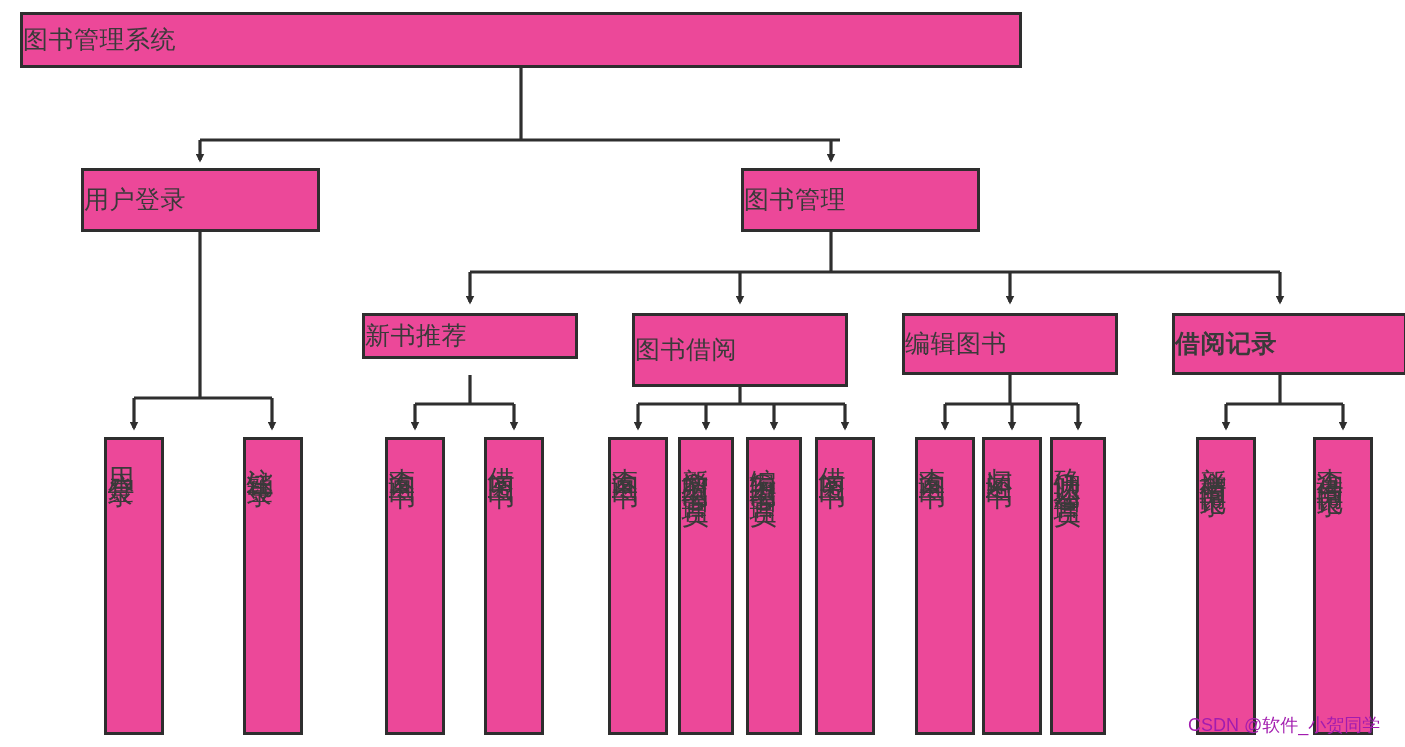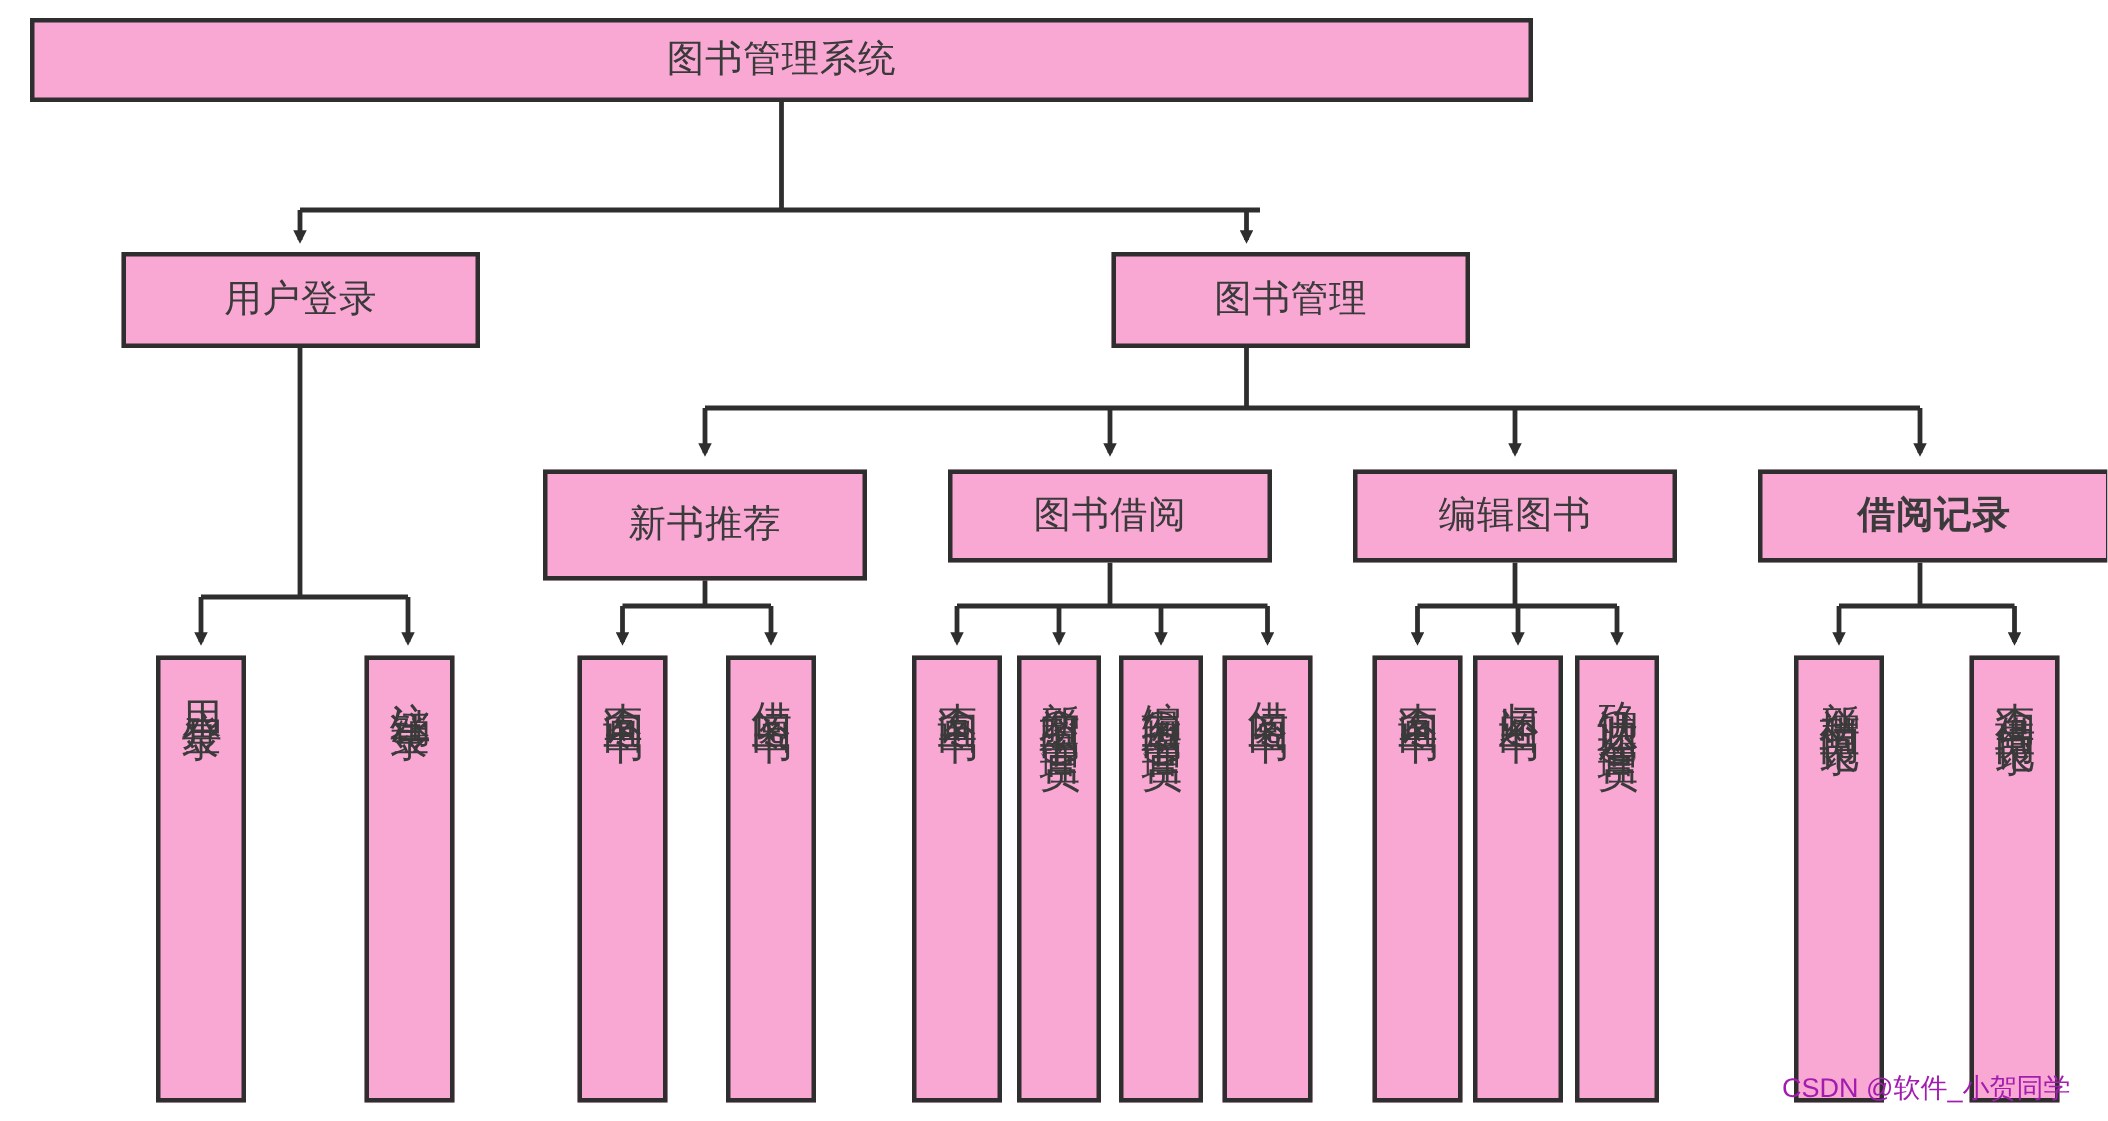--- a/index.html
+++ b/index.html
@@ -20,25 +20,24 @@
     position: absolute;
     left: 0;
     top: 0;
     width: 1405px;
     height: 747px;
     pointer-events: none;
   }
   .node {
     position: absolute;
     box-sizing: border-box;
-    background: #f9a8d4;
+    background: #ec4899;
     border: 3px solid #2e2e2e;
     display: flex;
     align-items: center;
-    justify-content: center;
     z-index: 2;
   }
   .node-label {
     color: #3a3a3a;
     line-height: 1.18;
     letter-spacing: 0.5px;
     white-space: pre;
     text-align: center;
   }
   
@@ -132,24 +131,24 @@
     <span class="node-label">图书管理系统</span>
   </div>
 
   <div class="node horiz" style="left: 81px; top: 168px; width: 239px; height: 64px;">
     <span class="node-label">用户登录</span>
   </div>
   <div class="node horiz" style="left: 711px; top: 168px; width: 239px; height: 64px; margin-left: 30px;">
     <span class="node-label">图书管理</span>
   </div>
 
-  <div class="node horiz" style="left: 362px; top: 313px; width: 216px; height: 74px;">
+  <div class="node horiz" style="left: 362px; top: 313px; width: 216px; height: 46px;">
     <span class="node-label">新书推荐</span>
   </div>
-  <div class="node horiz" style="left: 632px; top: 313px; width: 216px; height: 62px;">
+  <div class="node horiz" style="left: 632px; top: 313px; width: 216px; height: 74px;">
     <span class="node-label">图书借阅</span>
   </div>
   <div class="node horiz" style="left: 902px; top: 313px; width: 216px; height: 62px;">
     <span class="node-label">编辑图书</span>
   </div>
   <div class="node horiz" style="left: 1172px; top: 313px; width: 235px; height: 62px; font-weight: bold;">
     <span class="node-label">借阅记录</span>
   </div>
 
   <div class="node vert" style="left: 104px; top: 437px; width: 60px; height: 298px;">

